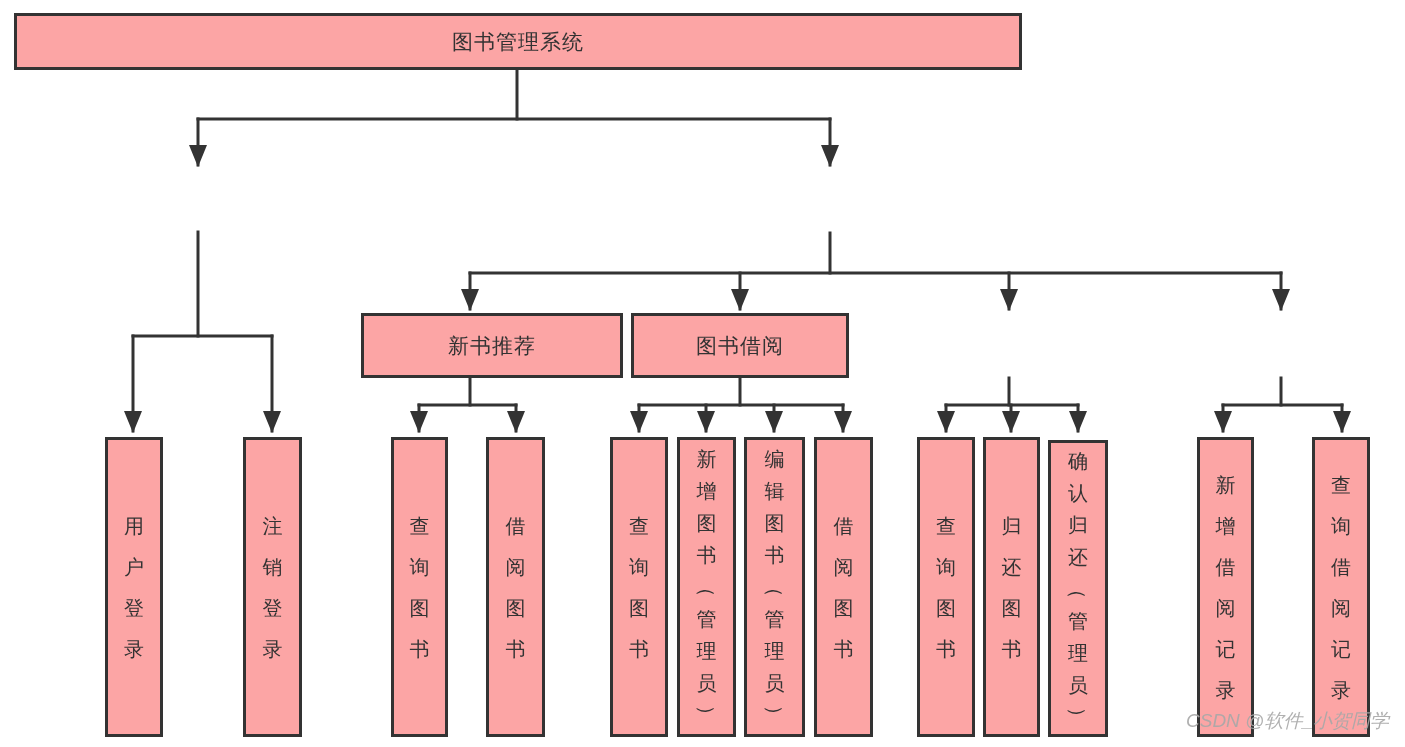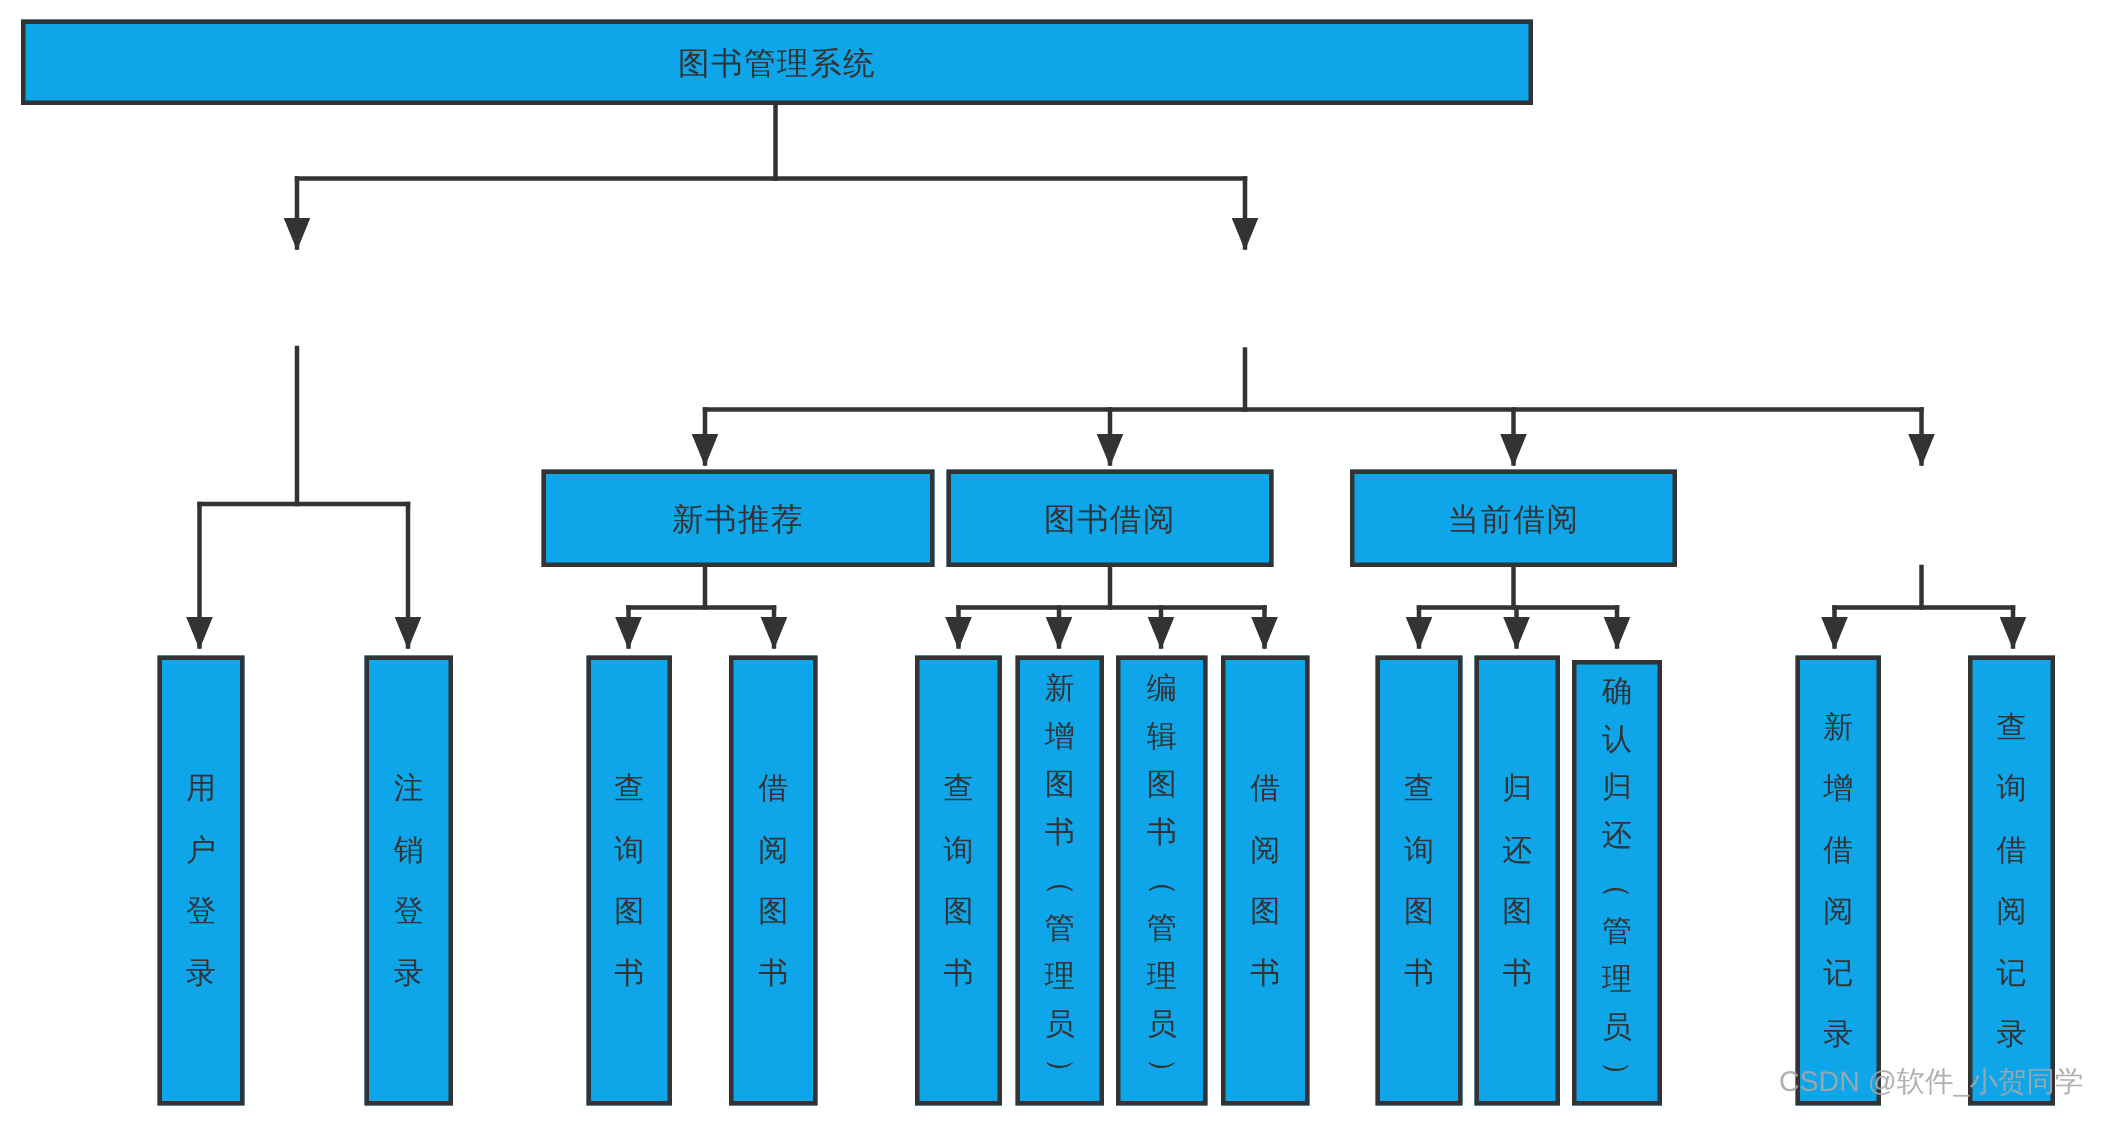--- a/index.html
+++ b/index.html
@@ -13,21 +13,21 @@
   }
   #wires {
     position: absolute;
     left: 0; top: 0;
     width: 1405px; height: 747px;
   }
   .box {
     position: absolute;
     box-sizing: border-box;
     border: 3px solid #333333;
-    background: #0ea5e9;
+    background: #fca5a5;
     display: flex;
     align-items: center;
     justify-content: center;
     color: #333333;
   }
   .hlabel {
     font-size: 21px;
     letter-spacing: 1px;
     white-space: nowrap;
   }
@@ -117,23 +117,20 @@
     <span class="hlabel">图书管理系统</span>
   </div>
 
 
   <div class="box" style="left:361px; top:313px; width:262px; height:65px">
     <span class="hlabel">新书推荐</span>
   </div>
   <div class="box" style="left:631px; top:313px; width:218px; height:65px">
     <span class="hlabel">图书借阅</span>
   </div>
-  <div class="box" style="left:900px; top:313px; width:218px; height:65px">
-    <span class="hlabel">当前借阅</span>
-  </div>
 
   <div class="box leaf" style="left:105px; top:437px; width:58px; height:300px">
     <span class="vlabel">
         <span style="height: 41px;">用</span>
         <span style="height: 41px;">户</span>
         <span style="height: 41px;">登</span>
         <span style="height: 41px;">录</span>
       </span>
   </div>
   <div class="box leaf" style="left:243px; top:437px; width:59px; height:300px">
@@ -249,15 +246,15 @@
     <span class="vlabel">
         <span style="height: 41px;">查</span>
         <span style="height: 41px;">询</span>
         <span style="height: 41px;">借</span>
         <span style="height: 41px;">阅</span>
         <span style="height: 41px;">记</span>
         <span style="height: 41px;">录</span>
       </span>
   </div>
 
-  <div id="watermark" style="color: rgb(168, 168, 168);">CSDN @软件_小贺同学</div>
+  <div id="watermark" style="color: rgb(168, 168, 168); font-style: italic;">CSDN @软件_小贺同学</div>
 
 </div>
 
 </body></html>

